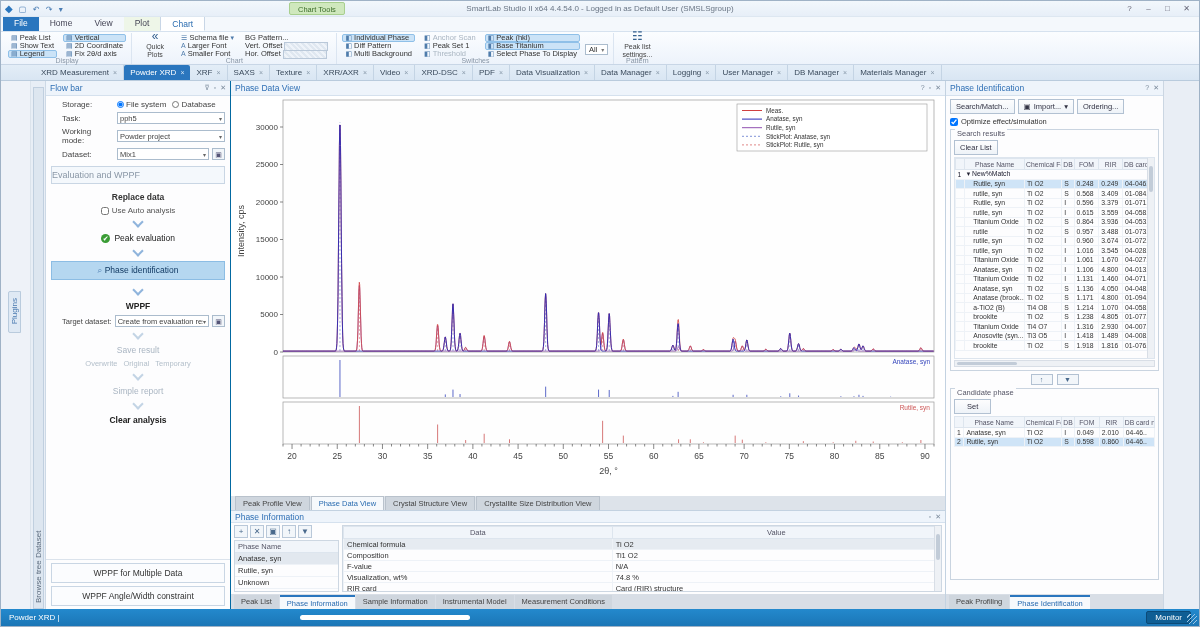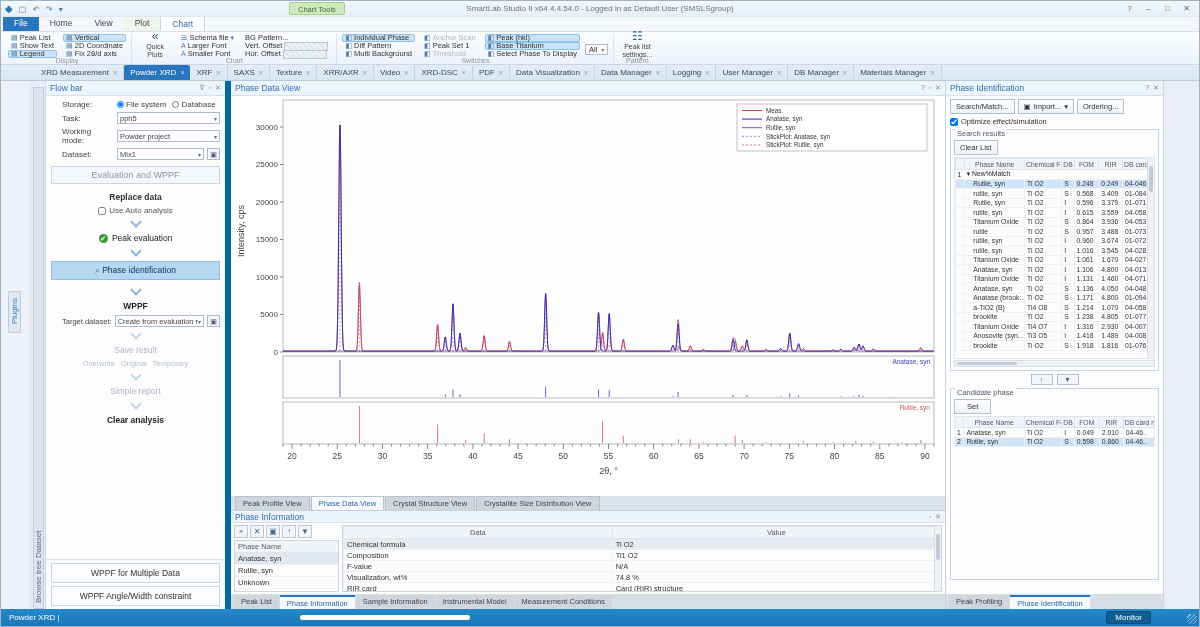--- a/index.html
+++ b/index.html
@@ -51,33 +51,33 @@
   .ptab.active{background:#2a76be;color:#fff;border-radius:2px 2px 0 0;border-right:none;}
   .ptab.active .x{color:#cfe2f4;}
   
   .main{position:absolute;top:80px;left:0;right:0;bottom:17px;display:flex;}
   .ledge{width:30px;background:#eef2f8;border-right:1px solid #dbe3ec;position:relative;}
   .vtext{writing-mode:vertical-rl;transform:rotate(180deg);font-size:8px;color:#4a7ab0;}
   .plugins-tab{position:absolute;top:210px;left:7px;background:#dfe9f4;border:1px solid #b9cbdd;padding:6px 1px;border-radius:2px 0 0 2px;}
   .ctab{width:15px;background:#e8eef6;border-right:1px solid #cdd9e6;display:flex;justify-content:center;padding-top:6px;}
   .ctab .vtext{color:#5b6b7d;background:#dde6f0;border:1px solid #c0cfdf;padding:5px 0;}
   
-  .flowbar{width:185px;background:#fdfdfe;border-right:6px solid #0369a1;display:flex;flex-direction:column;}
+  .flowbar{width:185px;background:#fdfdfe;border-right:1px solid #0369a1;display:flex;flex-direction:column;}
   .phead{height:15px;background:#eef4fb;border-bottom:1px solid #d5e1ee;display:flex;align-items:center;
          padding:0 4px;color:#2e6fb5;font-size:8.5px;}
   .phead .hic{margin-left:auto;display:flex;gap:4px;color:#7b8b9c;font-size:7px;}
   .fb-body{flex:1;padding:4px 5px;display:flex;flex-direction:column;gap:3px;overflow:hidden;}
   .frow{display:flex;align-items:center;gap:3px;font-size:8px;color:#444;padding-left:11px;}
   .frow .lab{width:52px;}
   .fsel{flex:1;background:#fff;border:1px solid #abbccd;height:12px;display:flex;align-items:center;
         justify-content:space-between;padding:0 2px;font-size:7.5px;min-width:0;}
   .fsel span:first-child{overflow:hidden;white-space:nowrap;}
   .fsel .arr{color:#666;font-size:6px;}
   .sqbtn{width:13px;height:12px;border:1px solid #abbccd;background:#f2f6fa;text-align:center;line-height:11px;font-size:7px;color:#557;}
-  .fhdr{border:1px solid #c9d6e4;background:#f4f8fc;color:#8a97a6;text-align:center;padding:3px 0;font-size:9px;margin-top:3px;}
+  .fhdr{border:1px solid #c9d6e4;background:#f4f8fc;color:#8a97a6;padding:3px 0;font-size:9px;margin-top:3px;}
   .fstep{text-align:center;font-size:8.5px;color:#222;padding:1px 0;}
   .fstep.hl{background:#b5d7f0;border:1px solid #8cbde4;color:#123a63;padding:3px 0;}
   .fstep.dim{color:#a9b5c2;}
   .chev{width:8px;height:8px;border-right:2px solid #8fb4dc;border-bottom:2px solid #8fb4dc;
         transform:rotate(45deg);margin:0 auto 3px auto;}
   .chev.dim{border-color:#c3d4e5;}
   .ckrow{display:flex;justify-content:center;align-items:center;gap:3px;font-size:8px;color:#555;}
   .ckrow input{width:8px;height:8px;margin:0;}
   .gcheck{display:inline-block;width:9px;height:9px;background:#3a9c35;color:#fff;border-radius:50%;
           font-size:7px;line-height:9px;text-align:center;margin-right:2px;}
@@ -124,21 +124,21 @@
   .hsb{height:7px;background:#eef1f5;border:1px solid #d8dee6;position:relative;margin-top:1px;}
   .hsb i{position:absolute;top:1px;bottom:1px;left:2px;width:60px;background:#c2ccd8;border-radius:2px;}
   .arrbtns{display:flex;justify-content:center;gap:4px;}
   .arrbtns span{width:22px;height:11px;border:1px solid #b2c1d2;background:#f2f6fa;text-align:center;line-height:10px;font-size:7px;color:#49698c;}
   .rtabs{height:15px;background:#d8dee6;display:flex;align-items:flex-end;padding-left:3px;gap:1px;margin-top:11px;}
   .gutter{flex:1;background:#e9eef5;border-left:1px solid #cbd6e2;}
   
   .statusbar{position:absolute;left:0;right:0;bottom:0;height:17px;background:linear-gradient(#2389cd,#1b76b6);
              display:flex;align-items:center;color:#fff;font-size:8px;padding:0 8px;gap:10px;}
   .sb-pill{width:170px;height:5px;background:#fff;border-radius:3px;margin-left:230px;}
-  .sb-mon{margin-left:auto;background:#0f5e94;border:1px solid #0b4a77;padding:1px 8px;border-radius:2px;margin-right:40px;}
+  .sb-mon{margin-left:auto;background:#0f5e94;border:1px solid #0b4a77;padding:1px 8px;border-radius:2px;}
   .grip{position:absolute;right:2px;bottom:2px;width:10px;height:10px;
         background:repeating-linear-gradient(135deg,transparent 0 2px,#9cc6e4 2px 3px);}
 </style>
 </head>
 <body>
 
 <div class="app">
 
   <div class="titlebar">
     <span class="appicon">◆</span>

